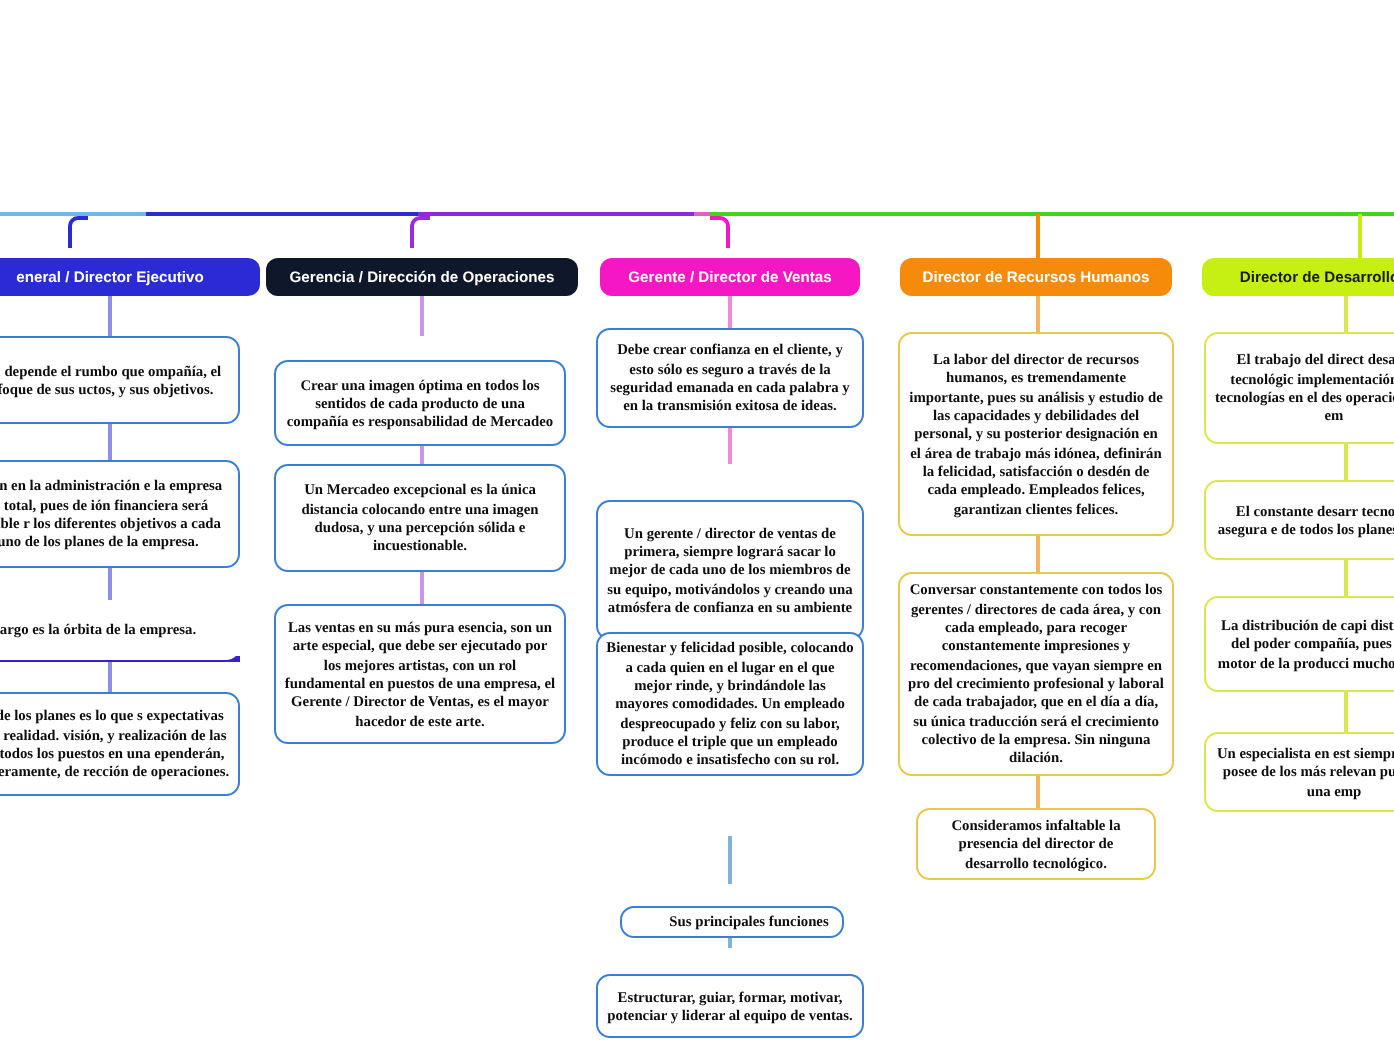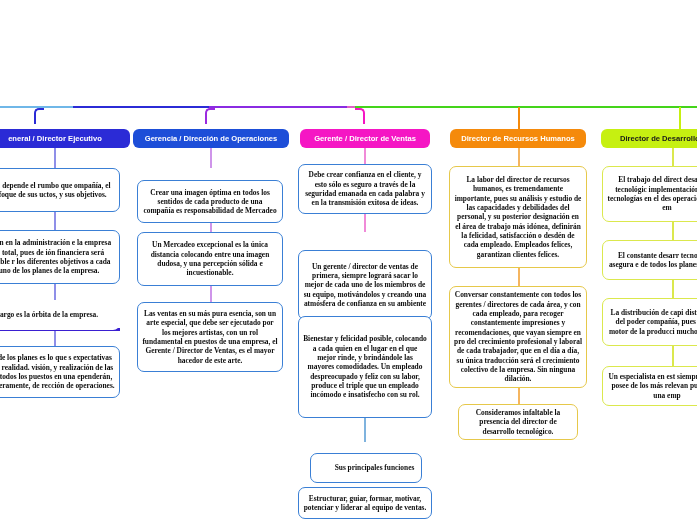--- a/index.html
+++ b/index.html
@@ -141,21 +141,21 @@
 
   <div class="hline" style="left:0px; top:328px; width:120px; height:3px; background:#3a1fd1;"></div>
 
   <div class="leaf" style="left:-22px; top:168px; width:142px; height:44px;">ura, depende el rumbo que ompañía, el enfoque de sus uctos, y sus objetivos.</div>
   <div class="leaf" style="left:-22px; top:230px; width:142px; height:54px;">ación en la administración e la empresa es total, pues de ión financiera será posible r los diferentes objetivos a cada uno de los planes de la empresa.</div>
   <div class="leaf" style="left:-22px; top:300px; width:142px; height:30px; border:none;">argo es la órbita de la empresa.</div>
   <div class="leaf" style="left:-22px; top:346px; width:142px; height:52px;">ión de los planes es lo que s expectativas de la realidad. visión, y realización de las s en todos los puestos en una ependerán, primeramente, de rección de operaciones.</div>
 
   <div class="corner-l" style="left:205px; top:108px; width:8px; height:14px; border-color:#9b2ae0;"></div>
 
-  <div class="col-header" style="left:133px; top:129px; width:156px; background:#1d4ed8;">Gerencia / Dirección de Operaciones</div>
+  <div class="col-header" style="left:133px; top:129px; width:156px; background:#0f172a;">Gerencia / Dirección de Operaciones</div>
 
   <div class="vline" style="left:210px; top:148px; height:20px; background:#cf95ea;"></div>
   <div class="vline" style="left:210px; top:216px; height:18px; background:#cf95ea;"></div>
   <div class="vline" style="left:210px; top:286px; height:18px; background:#cf95ea;"></div>
 
   <div class="leaf" style="left:137px; top:180px; width:146px; height:43px;">Crear una imagen óptima en todos los sentidos de cada producto de una compañía es responsabilidad de Mercadeo</div>
   <div class="leaf" style="left:137px; top:232px; width:146px; height:54px;">Un Mercadeo excepcional es la única distancia colocando entre una imagen dudosa, y una percepción sólida e incuestionable.</div>
   <div class="leaf" style="left:137px; top:302px; width:146px; height:70px;">Las ventas en su más pura esencia, son un arte especial, que debe ser ejecutado por los mejores artistas, con un rol fundamental en puestos de una empresa, el Gerente / Director de Ventas, es el mayor hacedor de este arte.</div>
 
   <div class="corner-r" style="left:355px; top:108px; width:8px; height:14px; border-color:#f516c4;"></div>
@@ -163,22 +163,22 @@
   <div class="col-header" style="left:300px; top:129px; width:130px; background:#f516c4;">Gerente / Director de Ventas</div>
 
   <div class="vline" style="left:364px; top:148px; height:18px; background:#f08ad8;"></div>
   <div class="vline" style="left:364px; top:214px; height:18px; background:#f08ad8;"></div>
   <div class="vline" style="left:364px; top:300px; height:18px; background:#7fb3de;"></div>
   <div class="vline" style="left:364px; top:418px; height:24px; background:#7fb3de;"></div>
   <div class="vline" style="left:364px; top:456px; height:18px; background:#7fb3de;"></div>
 
   <div class="leaf" style="left:298px; top:164px; width:134px; height:50px;">Debe crear confianza en el cliente, y esto sólo es seguro a través de la seguridad emanada en cada palabra y en la transmisión exitosa de ideas.</div>
   <div class="leaf" style="left:298px; top:230px; width:134px; height:70px;margin-top:20px;">Un gerente / director de ventas de primera, siempre logrará sacar lo mejor de cada uno de los miembros de su equipo, motivándolos y creando una atmósfera de confianza en su ambiente</div>
-  <div class="leaf" style="left:298px; top:316px; width:134px; height:102px;">Bienestar y felicidad posible, colocando a cada quien en el lugar en el que mejor rinde, y brindándole las mayores comodidades. Un empleado despreocupado y feliz con su labor, produce el triple que un empleado incómodo e insatisfecho con su rol.</div>
-  <div class="leaf" style="left:310px; top:453px; width:112px; height:30px;padding-left:21px;">Sus principales funciones</div>
+  <div class="leaf" style="left:298px; top:316px; width:134px; height:72px;">Bienestar y felicidad posible, colocando a cada quien en el lugar en el que mejor rinde, y brindándole las mayores comodidades. Un empleado despreocupado y feliz con su labor, produce el triple que un empleado incómodo e insatisfecho con su rol.</div>
+  <div class="leaf" style="left:310px; top:453px; width:112px; height:16px;padding-left:21px;">Sus principales funciones</div>
   <div class="leaf" style="left:298px; top:487px; width:134px; height:32px;text-align:center;">Estructurar, guiar, formar, motivar, potenciar y liderar al equipo de ventas.</div>
 
   <div class="vline" style="left:518px; top:107px; height:22px; background:#f58a0b;"></div>
 
   <div class="col-header" style="left:450px; top:129px; width:136px; background:#f58a0b;">Director de Recursos Humanos</div>
 
   <div class="vline" style="left:518px; top:148px; height:18px; background:#f5b55f;"></div>
   <div class="vline" style="left:518px; top:268px; height:18px; background:#f5b55f;"></div>
   <div class="vline" style="left:518px; top:388px; height:18px; background:#f5b55f;"></div>
 

